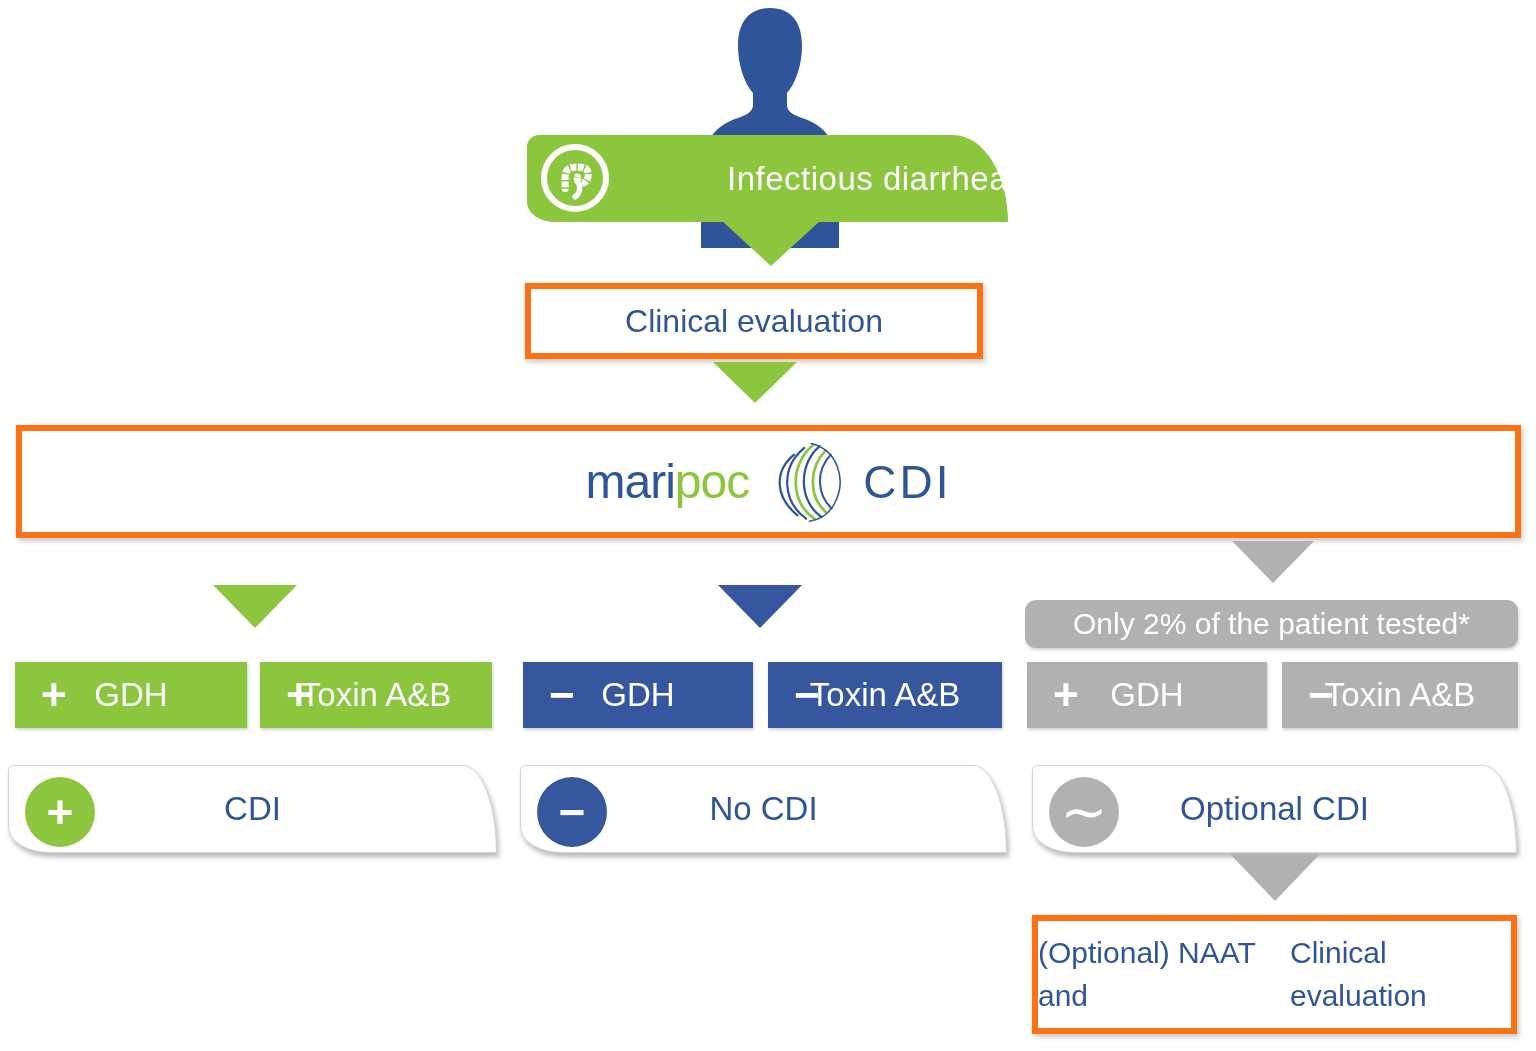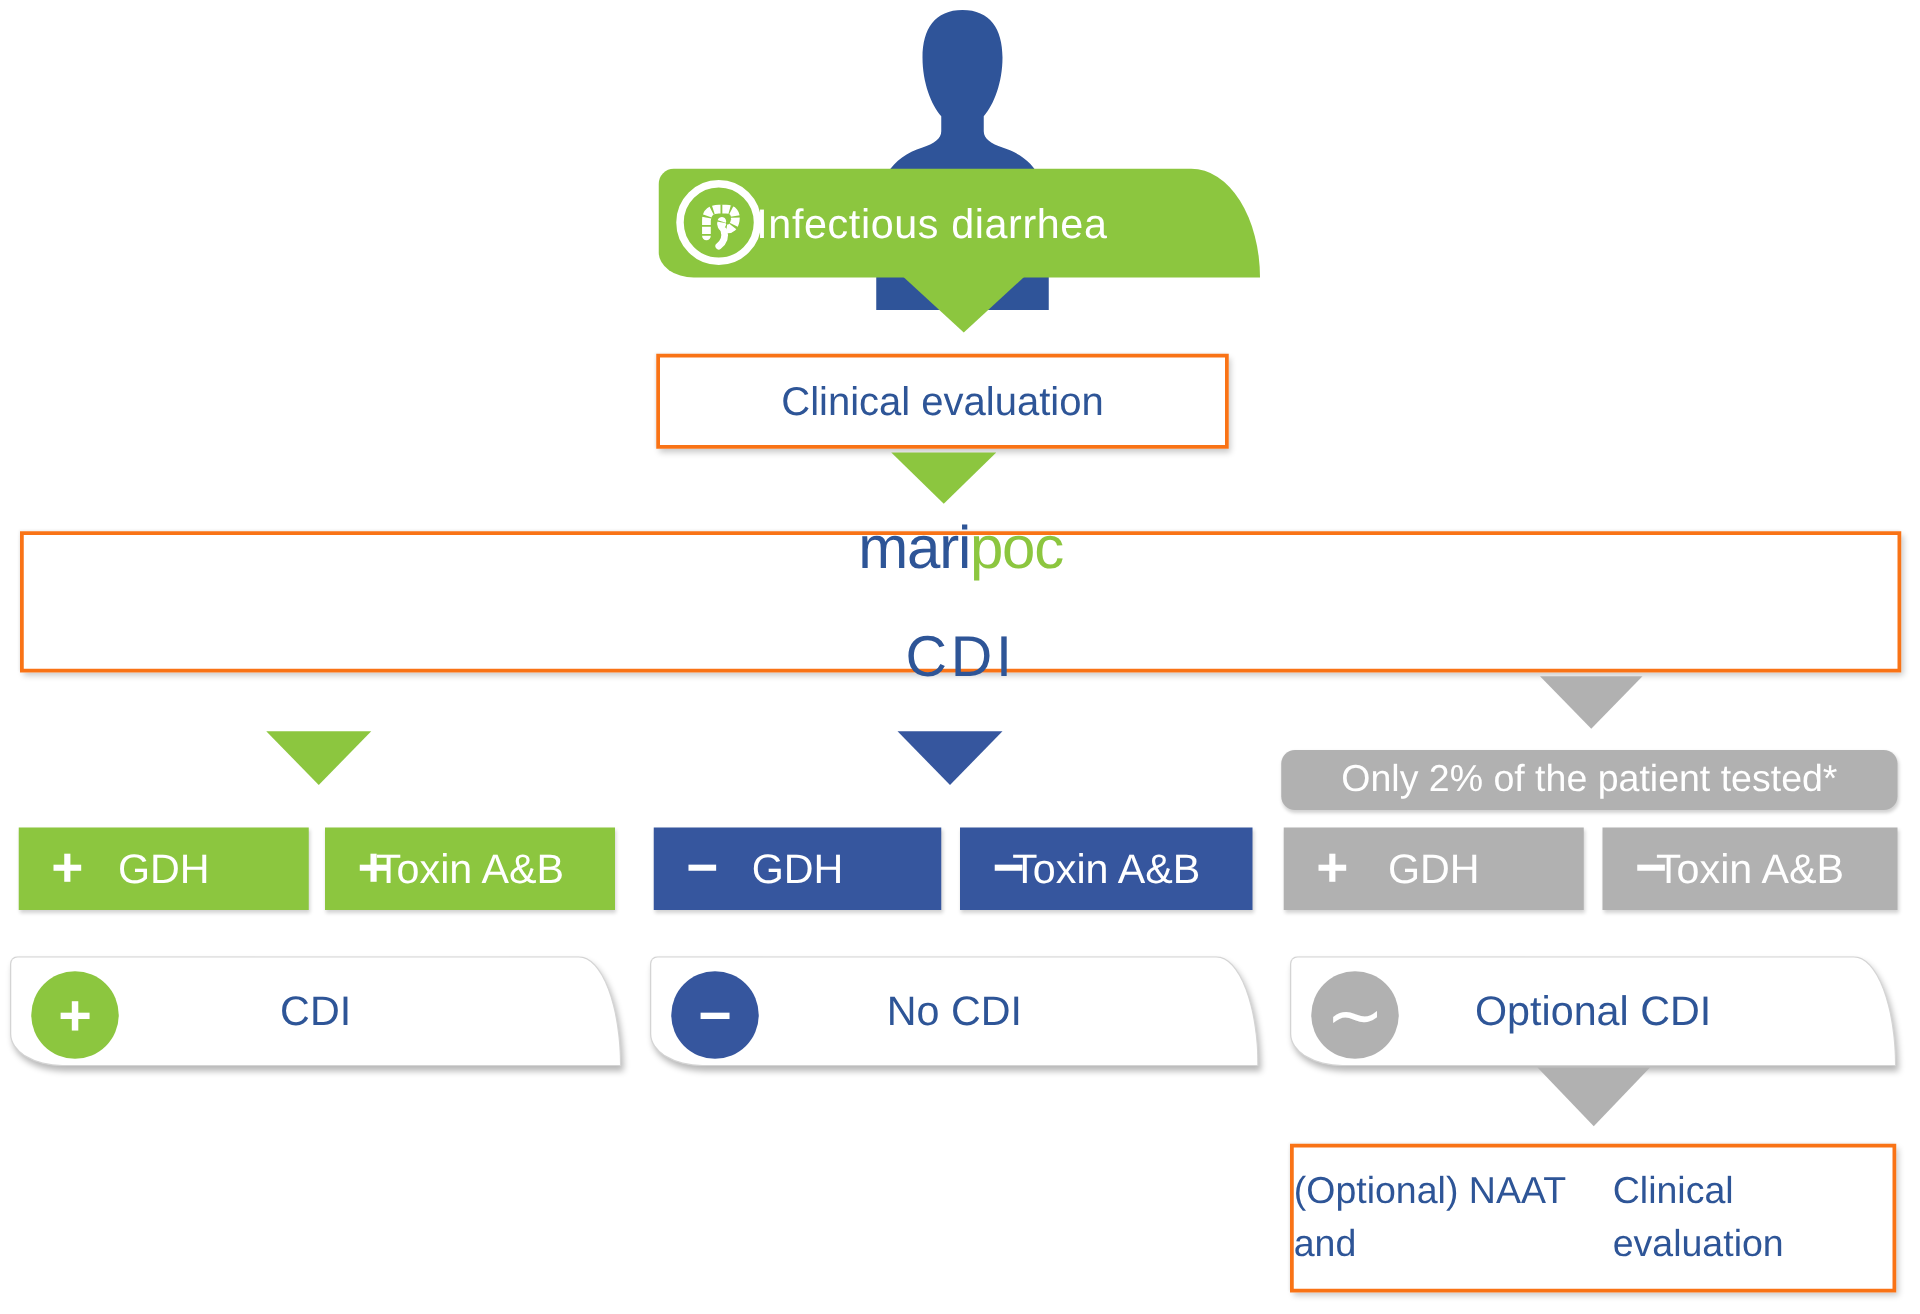--- a/index.html
+++ b/index.html
@@ -16,48 +16,48 @@
   .gray-bg{background:#b1b1b1;}
 
   
   .person{left:700px; top:6px; width:140px; height:242px; z-index:1;}
 
   
   .banner{
     left:527px; top:135px; width:481px; height:87px; z-index:2;
     background:#8cc63f;
     border-radius:12px 55px 0 28px / 12px 87px 0 20px;
-    display:flex; align-items:center; justify-content:flex-start;
+    display:flex; align-items:center; justify-content:flex-end;
     padding-left:78px; box-sizing:border-box;
   }
   .banner-label{color:#fff; font-size:33px; letter-spacing:.5px;}
   .icon-ring{
     position:absolute; left:14px; top:9px; width:56px; height:56px;
     border:6px solid #fff; border-radius:50%;
     display:flex; align-items:center; justify-content:center;
   }
 
   
   .tri{position:absolute; width:0; height:0; border-style:solid; border-color:transparent;}
   .tri-banner{left:721px; top:220px; border-width:46px 50px 0 50px; border-top-color:#8cc63f; z-index:2;}
   .tri-clin  {left:713px; top:362px; border-width:41px 42px 0 42px; border-top-color:#8cc63f;}
   .tri-pos   {left:213px; top:585px; border-width:43px 42px 0 42px; border-top-color:#8cc63f;}
   .tri-neg   {left:718px; top:585px; border-width:43px 42px 0 42px; border-top-color:#36569e;}
   .tri-dis   {left:1232px; top:541px; border-width:42px 41px 0 41px; border-top-color:#b1b1b1;}
   .tri-fup   {left:1230px; top:854px; border-width:47px 45px 0 45px; border-top-color:#b1b1b1;}
 
   
   .wbox{
-    background:#fff; border:3px solid #f97316;
+    background:#fff; border:6px solid #f97316;
     box-shadow:2px 3px 5px rgba(0,0,0,.22), -1px -1px 2px rgba(0,0,0,.06);
     display:flex; align-items:center; justify-content:center;
     box-sizing:border-box; color:#2e5597;
   }
   .clinical{left:525px; top:283px; width:458px; height:76px; font-size:32px;}
-  .maripoc-box{left:16px; top:425px; width:1505px; height:113px; gap:16px;flex-direction:column;}
+  .maripoc-box{left:16px; top:425px; width:1505px; height:113px; gap:16px;}
   .brand{font-size:48px; letter-spacing:-1px;}
   .brand .mari{color:#2e5597;}
   .brand .poc{color:#8cc63f;}
   .product{font-size:46px; letter-spacing:3px; color:#2e5597;}
   .followup{
     left:1032px; top:915px; width:485px; height:119px;
     flex-direction:row; font-size:30px; line-height:1.42;
   }
 
   

